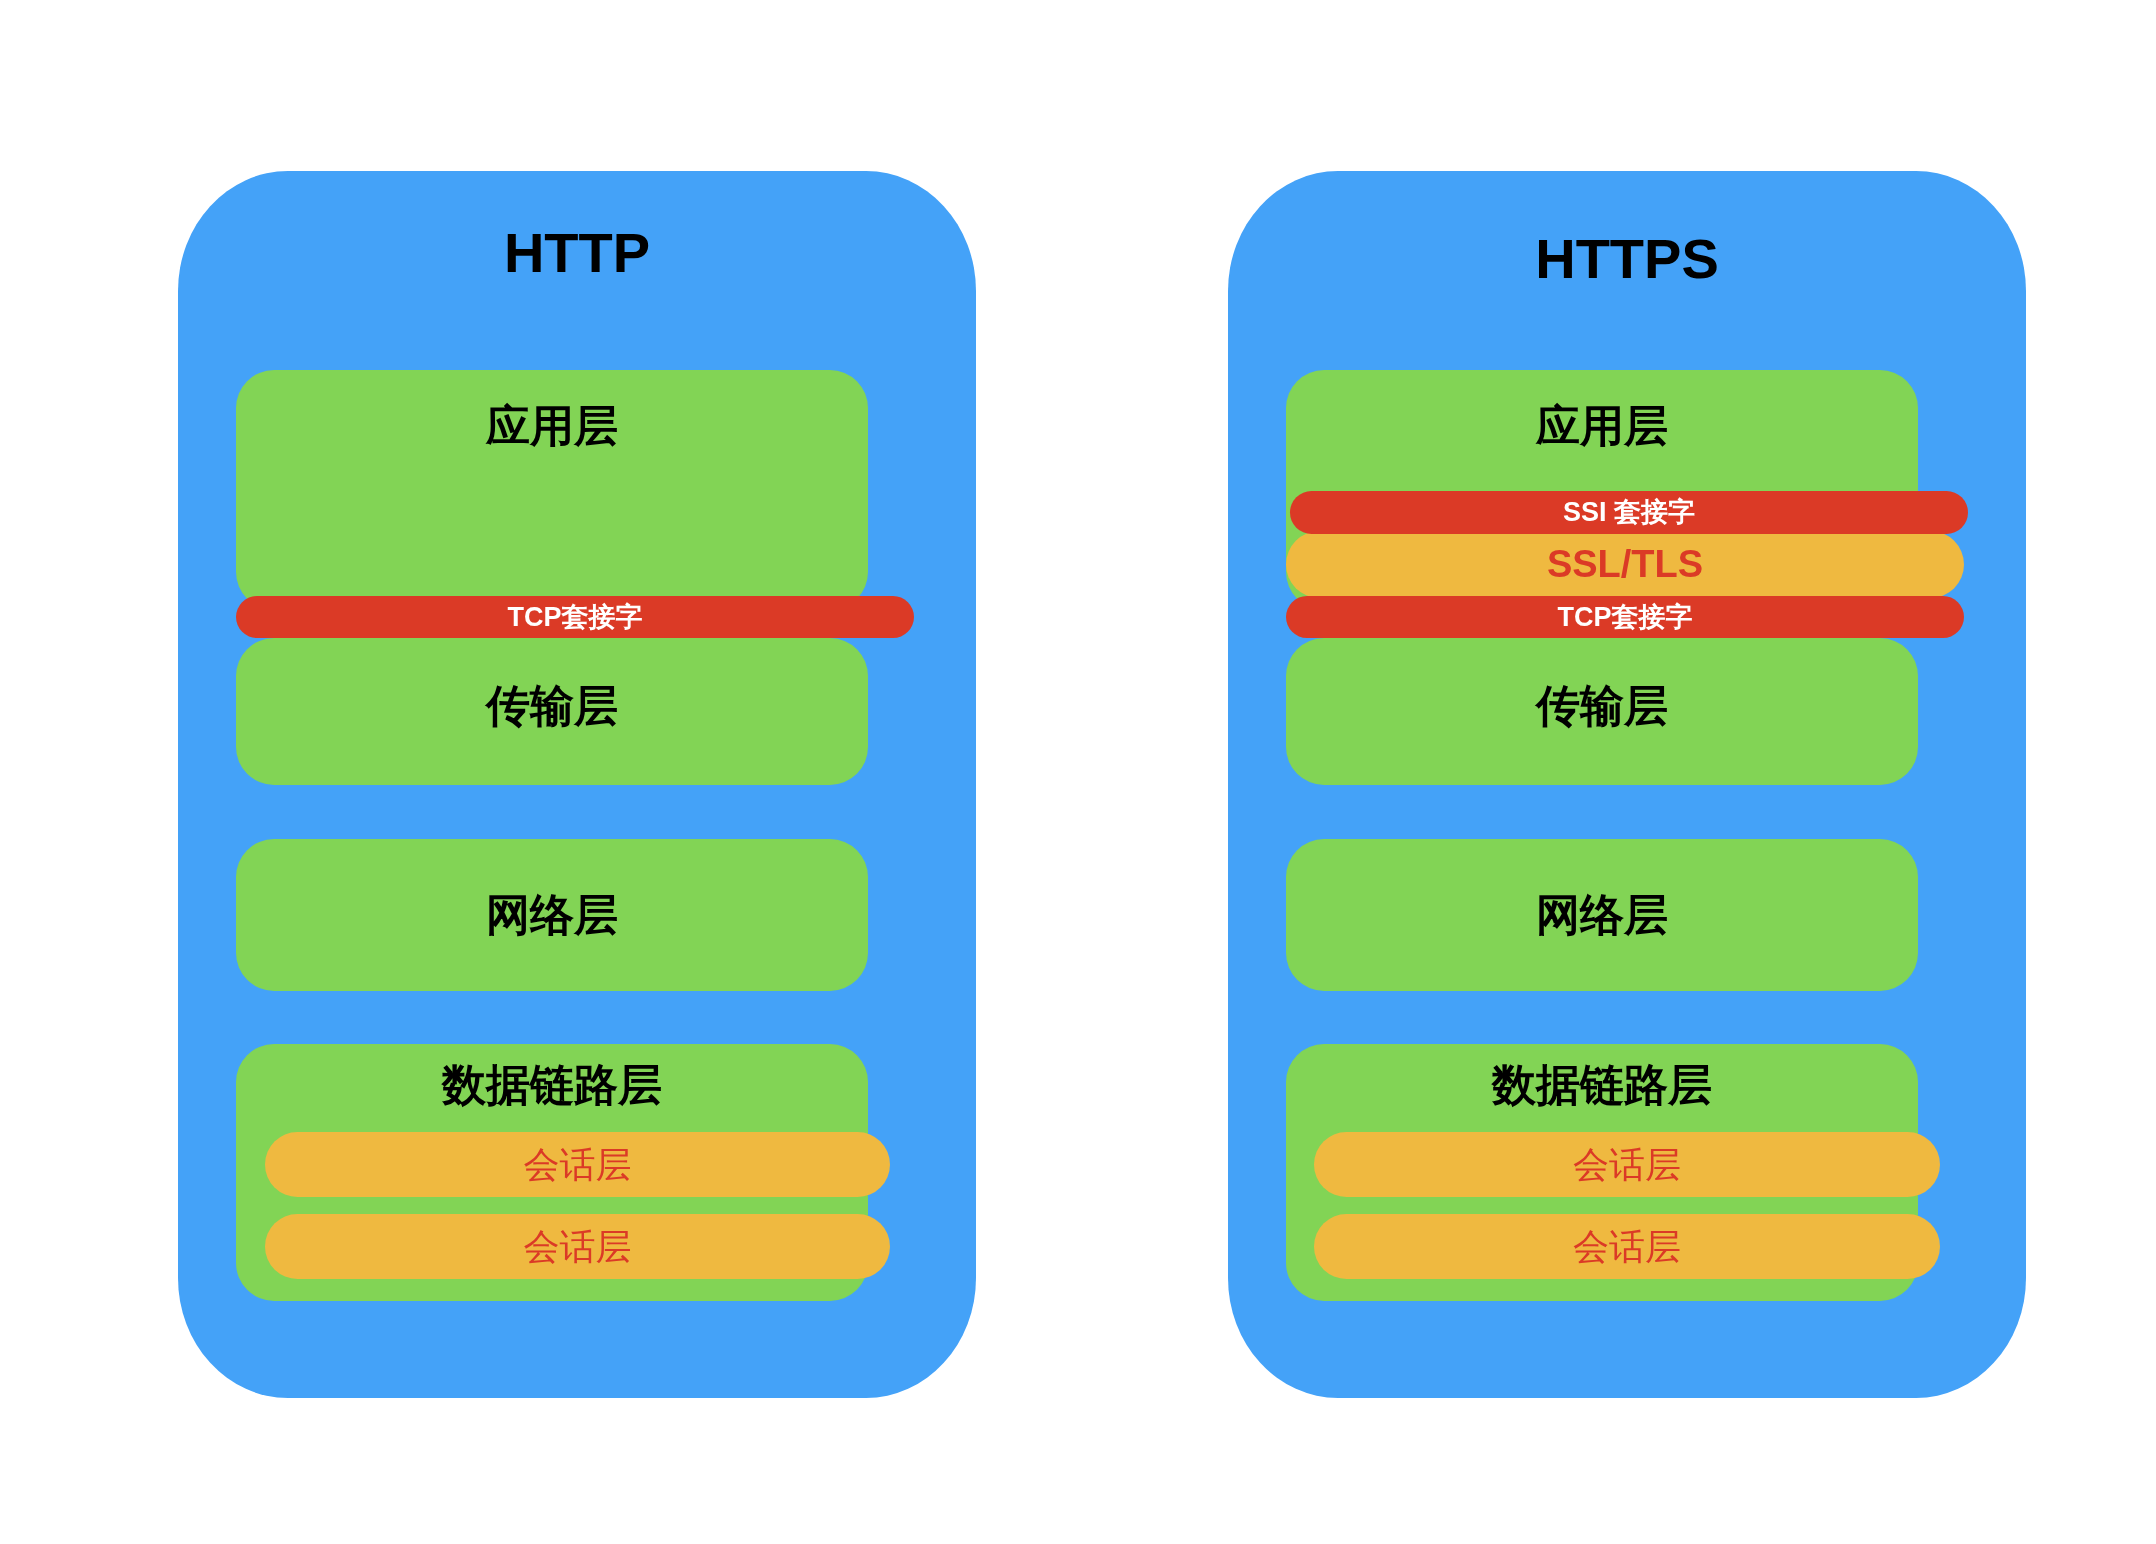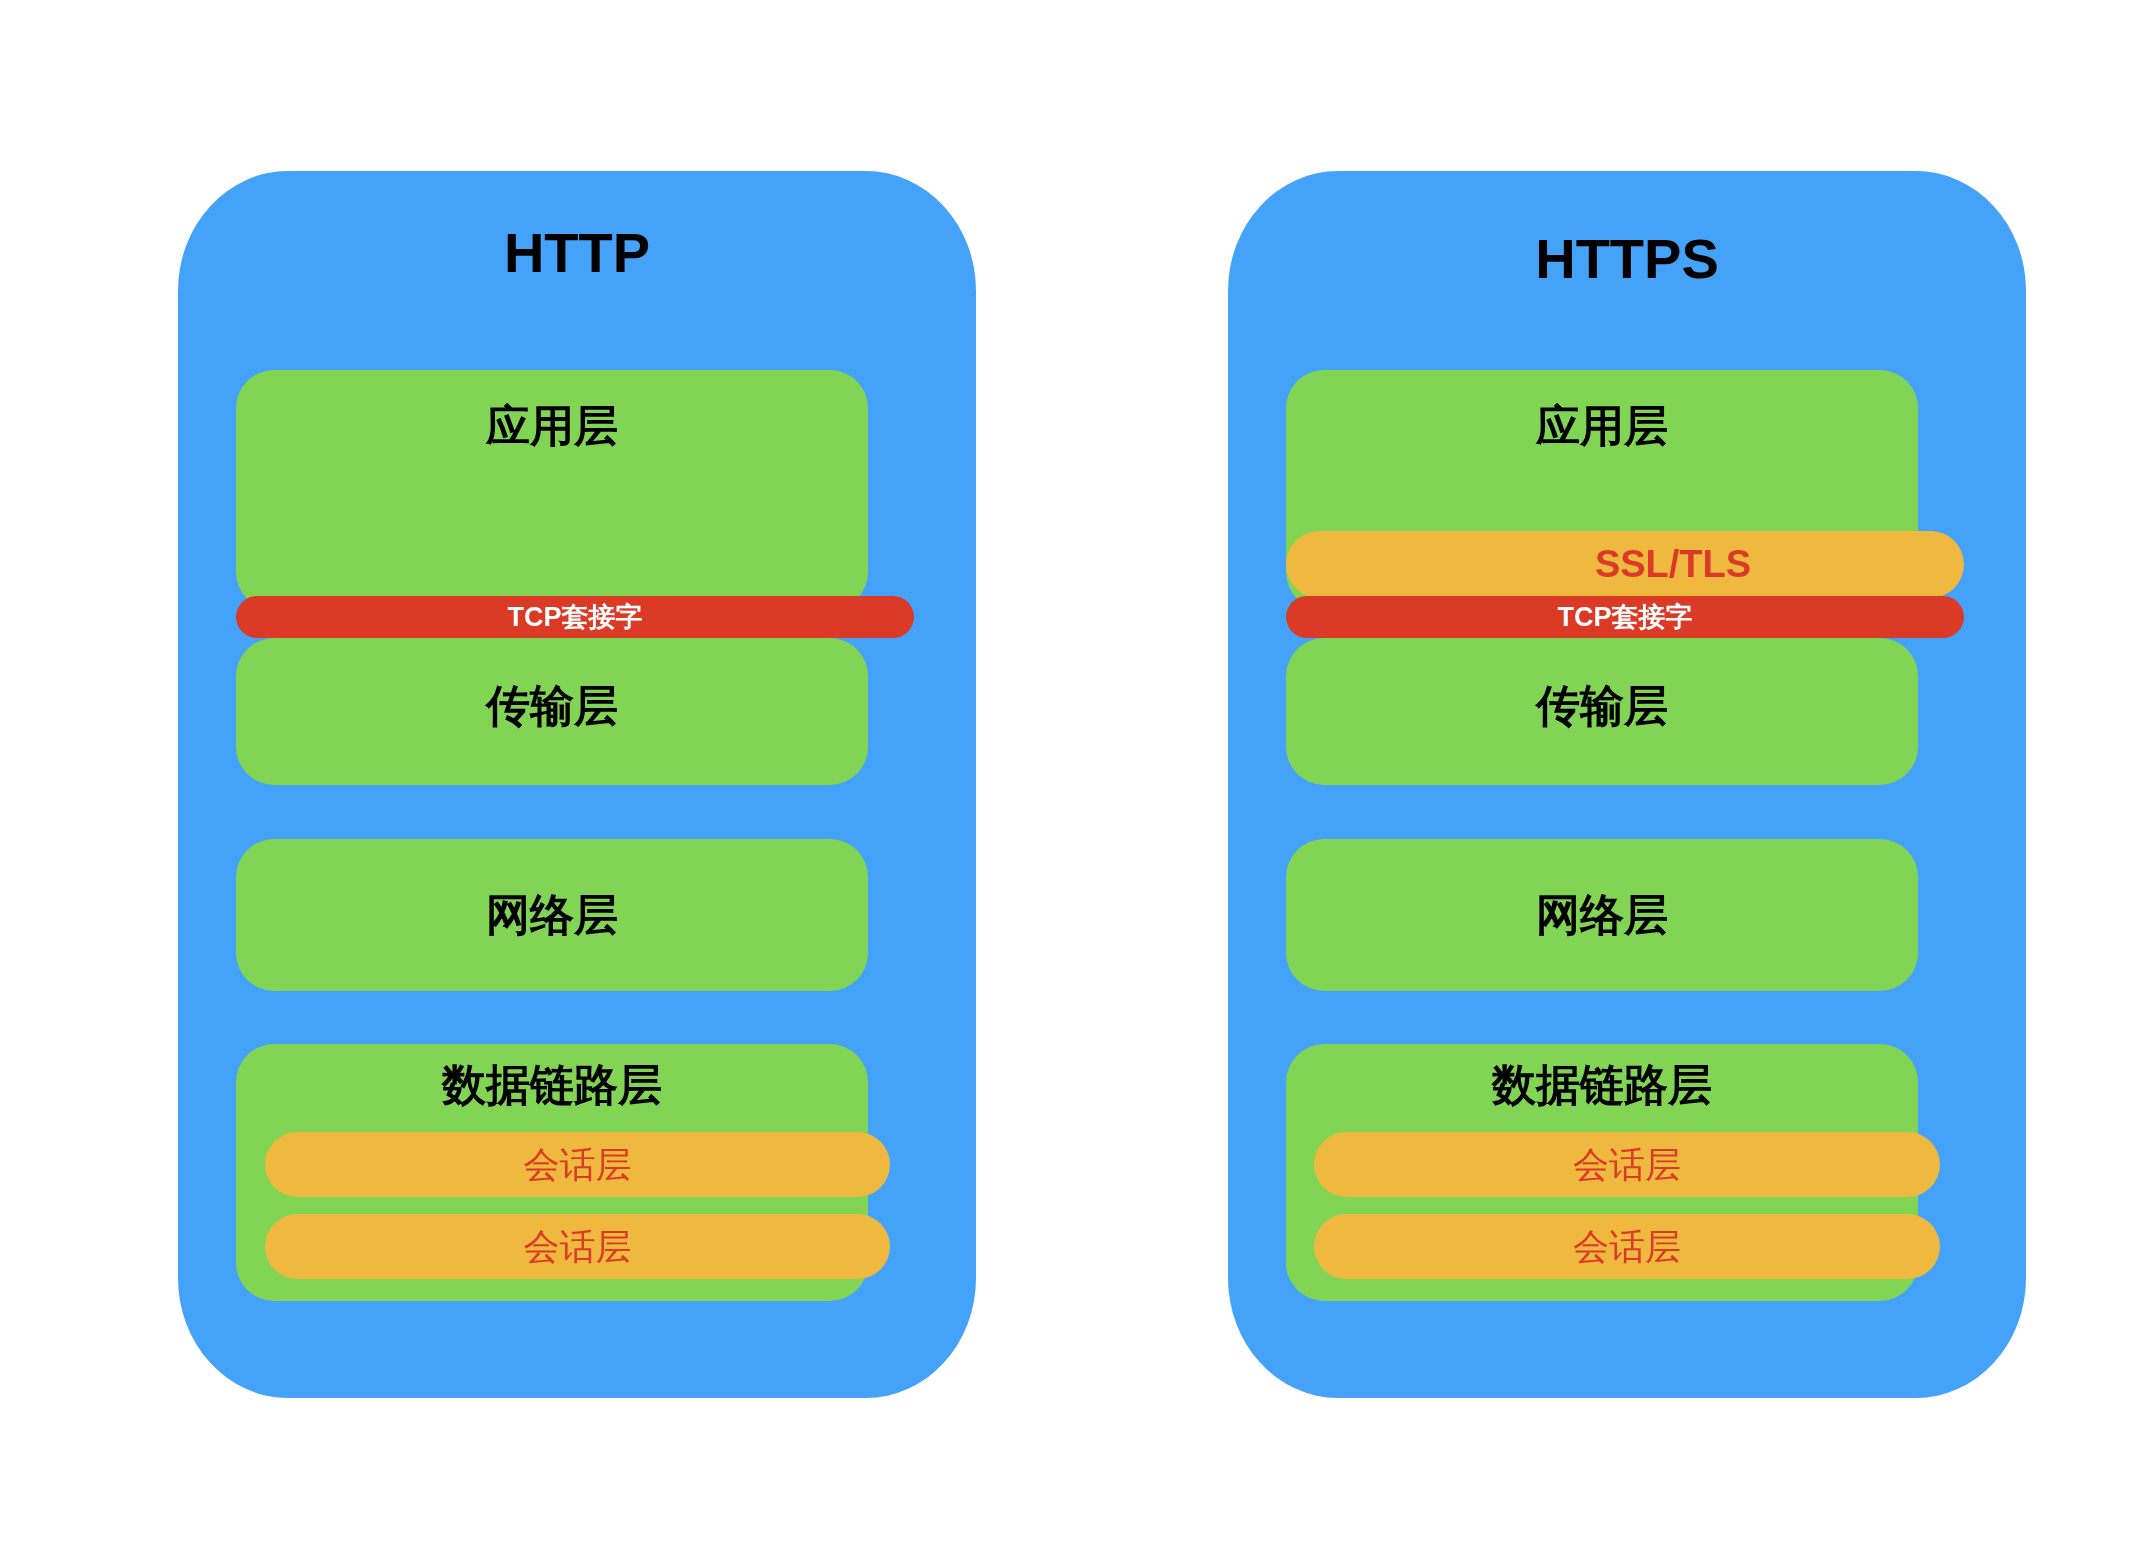--- a/index.html
+++ b/index.html
@@ -15,21 +15,21 @@
   .box { position: absolute; left: 58px; width: 632px; background: #82D455;
          border-radius: 38px; }
   .lbl { position: absolute; left: 0; width: 100%; text-align: center;
          font-weight: bold; font-size: 44px; color: #000; line-height: 1;
          font-family: "DejaVu Sans", sans-serif; }
   .pill { position: absolute; border-radius: 40px; text-align: center; }
   .pill.red { background: #DB3A26; color: #fff; font-weight: bold; font-size: 27px; }
   .pill.yellow { background: #EFB940; color: #DB3A26; }
   .pill span { display: block; width: 100%; }
   .sess { font-size: 36px; font-family: "DejaVu Sans", sans-serif; }
-  .ssl { font-size: 38px; font-weight: bold; padding-left: 48px; }
+  .ssl { font-size: 38px; font-weight: bold; }
 </style>
 </head>
 <body>
 
 <div class="col" style="left:178px;">
   <div class="title" style="top:54px;">HTTP</div>
 
   <div class="box" style="top:199px; height:240px;">
     <div class="lbl" style="top:34px;">应用层</div>
   </div>
@@ -65,20 +65,23 @@
   </div>
 
   <div class="box" style="top:467px; height:147px;">
     <div class="lbl" style="top:46px;">传输层</div>
   </div>
 
   <div class="pill yellow" style="top:360px; left:58px; width:678px; height:67px; line-height:67px; border-radius:34px;">
     <span class="ssl">SSL/TLS</span>
   </div>
 
+  <div class="pill red" style="top:320px; left:62px; width:678px; height:43px; line-height:43px;">
+    <span>SSI 套接字</span>
+  </div>
 
   <div class="pill red" style="top:425px; left:58px; width:678px; height:42px; line-height:42px;">
     <span>TCP套接字</span>
   </div>
 
   <div class="box" style="top:668px; height:152px;">
     <div class="lbl" style="top:54px;">网络层</div>
   </div>
 
   <div class="box" style="top:873px; height:257px;">

